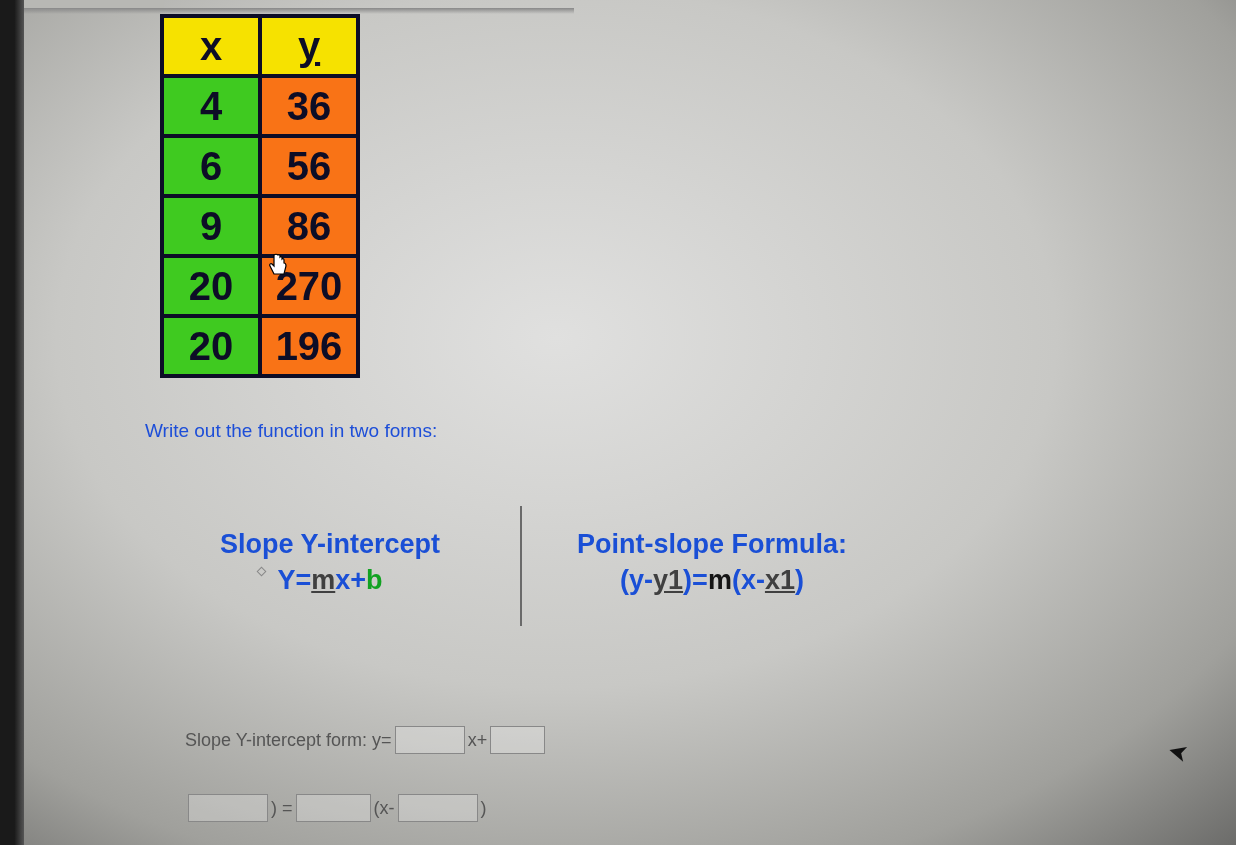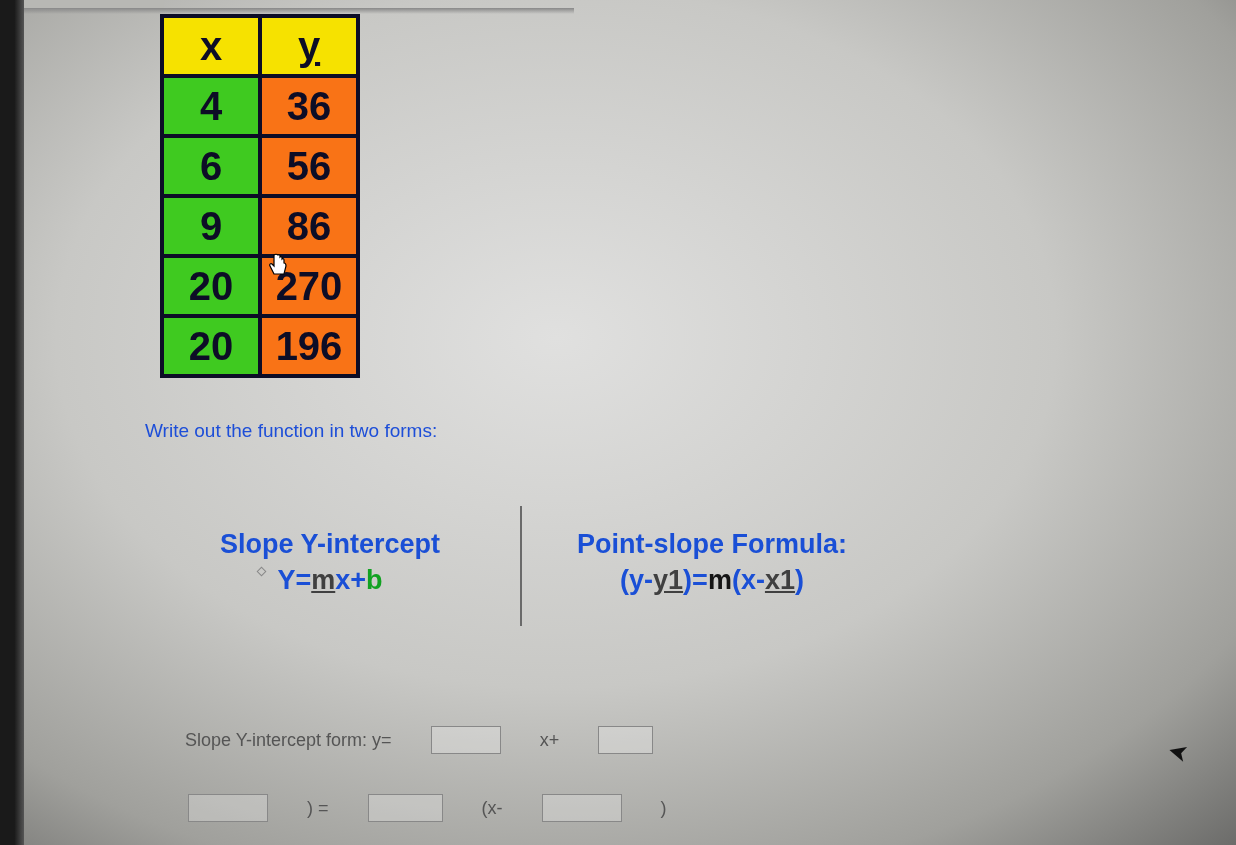--- a/index.html
+++ b/index.html
@@ -100,21 +100,20 @@
     position: absolute;
     left: 185px;
     top: 726px;
     font-size: 18px;
     color: #555;
   }
   .answer-lines .row {
     display: flex;
     align-items: center;
     margin-bottom: 40px;
-    gap: 36px;
   }
   .ansbox {
     display: inline-block;
     border: 1px solid #888;
     background: rgba(255,255,255,0.25);
     height: 28px;
     margin: 0 3px;
   }
   .w70 { width: 70px; }
   .w55 { width: 55px; }

